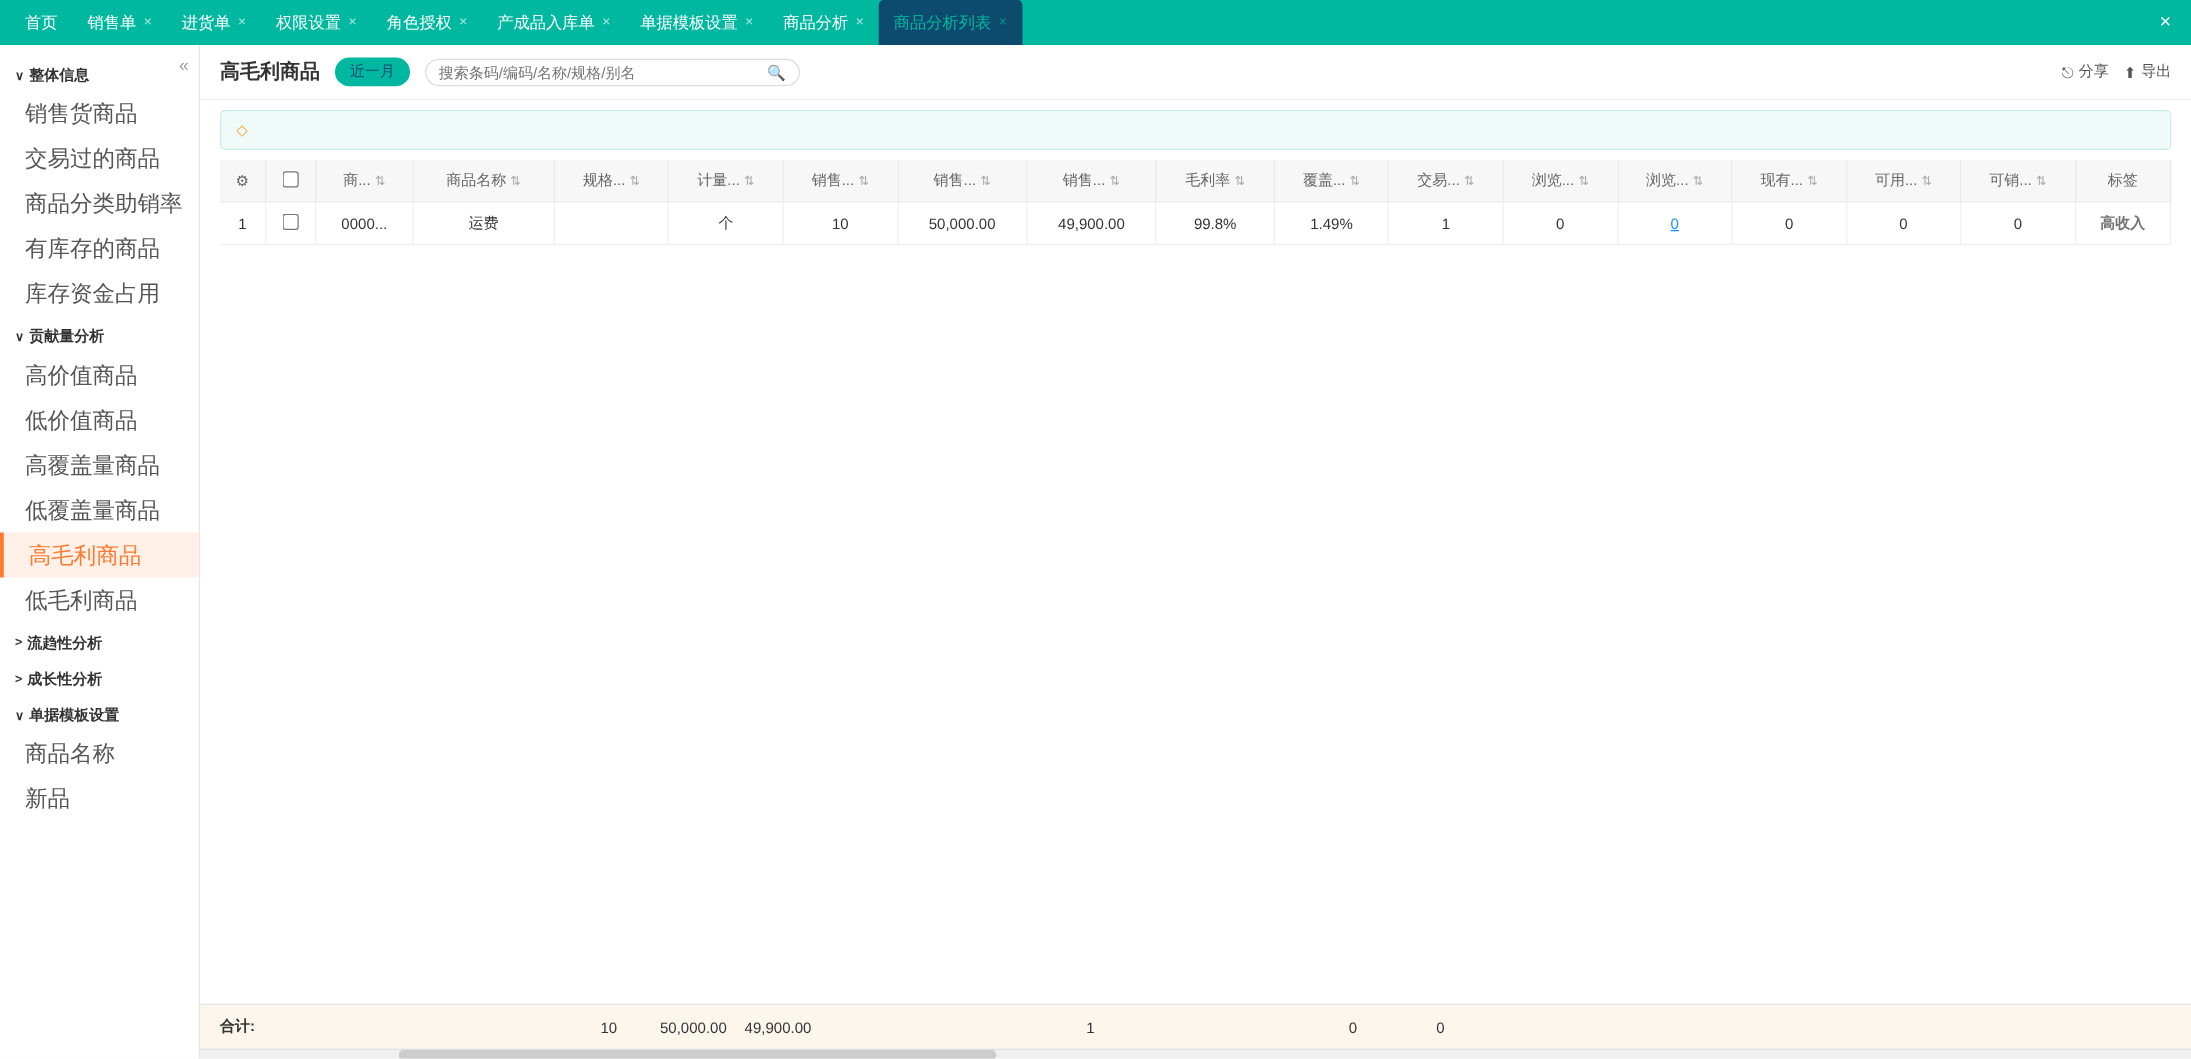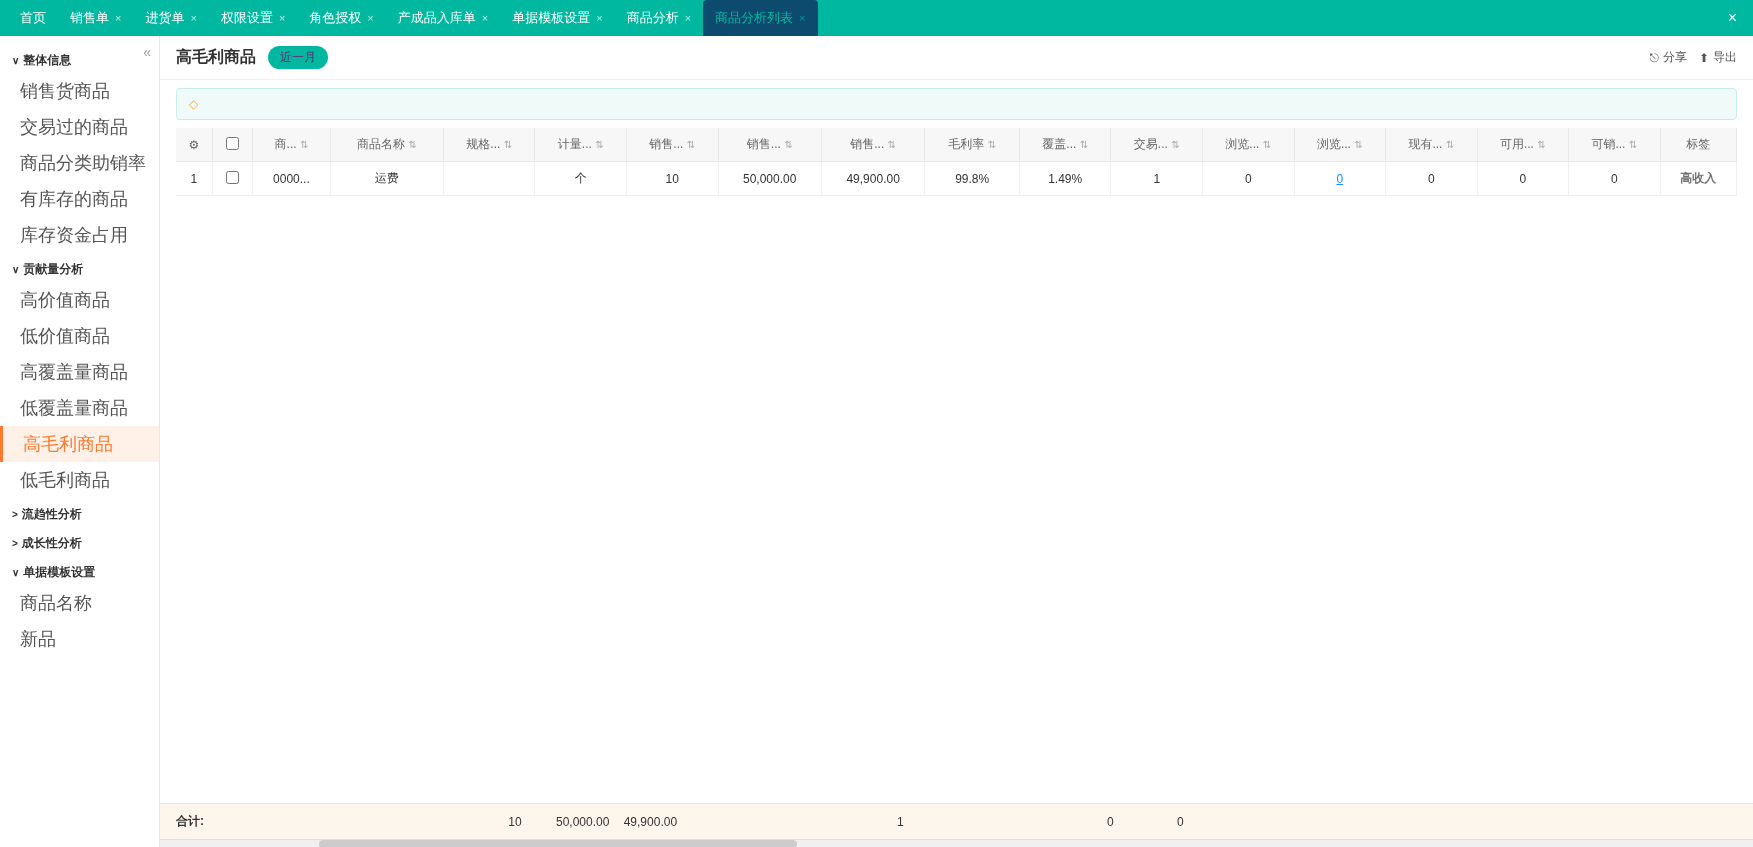--- a/index.html
+++ b/index.html
@@ -108,21 +108,21 @@
       border-bottom: 1px solid #f0f0f0;
       gap: 12px;
     }
     .content-title {
       font-size: 16px;
       font-weight: bold;
       color: #333;
     }
     .period-btn {
       background: #00b8a0;
-      color: #701a75;
+      color: #0c4a6e;
       border: none;
       border-radius: 12px;
       padding: 3px 12px;
       font-size: 12px;
       cursor: pointer;
     }
     .search-box {
       display: flex;
       align-items: center;
       border: 1px solid #ddd;
@@ -209,21 +209,21 @@
     .footer-bar {
       background: #fdf6ed;
       border-top: 1px solid #e8e8e8;
       padding: 8px 16px;
       display: flex;
       align-items: center;
       font-size: 12px;
       color: #333;
       min-height: 36px;
     }
-    .footer-label { margin-right: 36px; font-weight: bold; }
+    .footer-label { margin-right: 8px; font-weight: bold; }
     .footer-cell {
       padding: 0 6px;
       min-width: 80px;
       text-align: center;
     }
 
     
     .scroll-bar-container {
       height: 8px;
       background: #f0f0f0;
@@ -323,20 +323,24 @@
         <div class="sidebar-item">商品名称</div>
         <div class="sidebar-item">新品</div>
       </div>
   </div>
 
   <div class="content-area">
 
     <div class="content-header">
       <span class="content-title">高毛利商品</span>
       <button class="period-btn">近一月</button>
+      <div class="search-box">
+        <input type="text" placeholder="搜索条码/编码/名称/规格/别名" style="">
+        <span class="search-icon">🔍</span>
+      </div>
       <div class="header-actions">
         <div class="action-btn">
           <span>⎋</span>
           <span>分享</span>
         </div>
         <div class="action-btn">
           <span>⬆</span>
           <span>导出</span>
         </div>
       </div>

